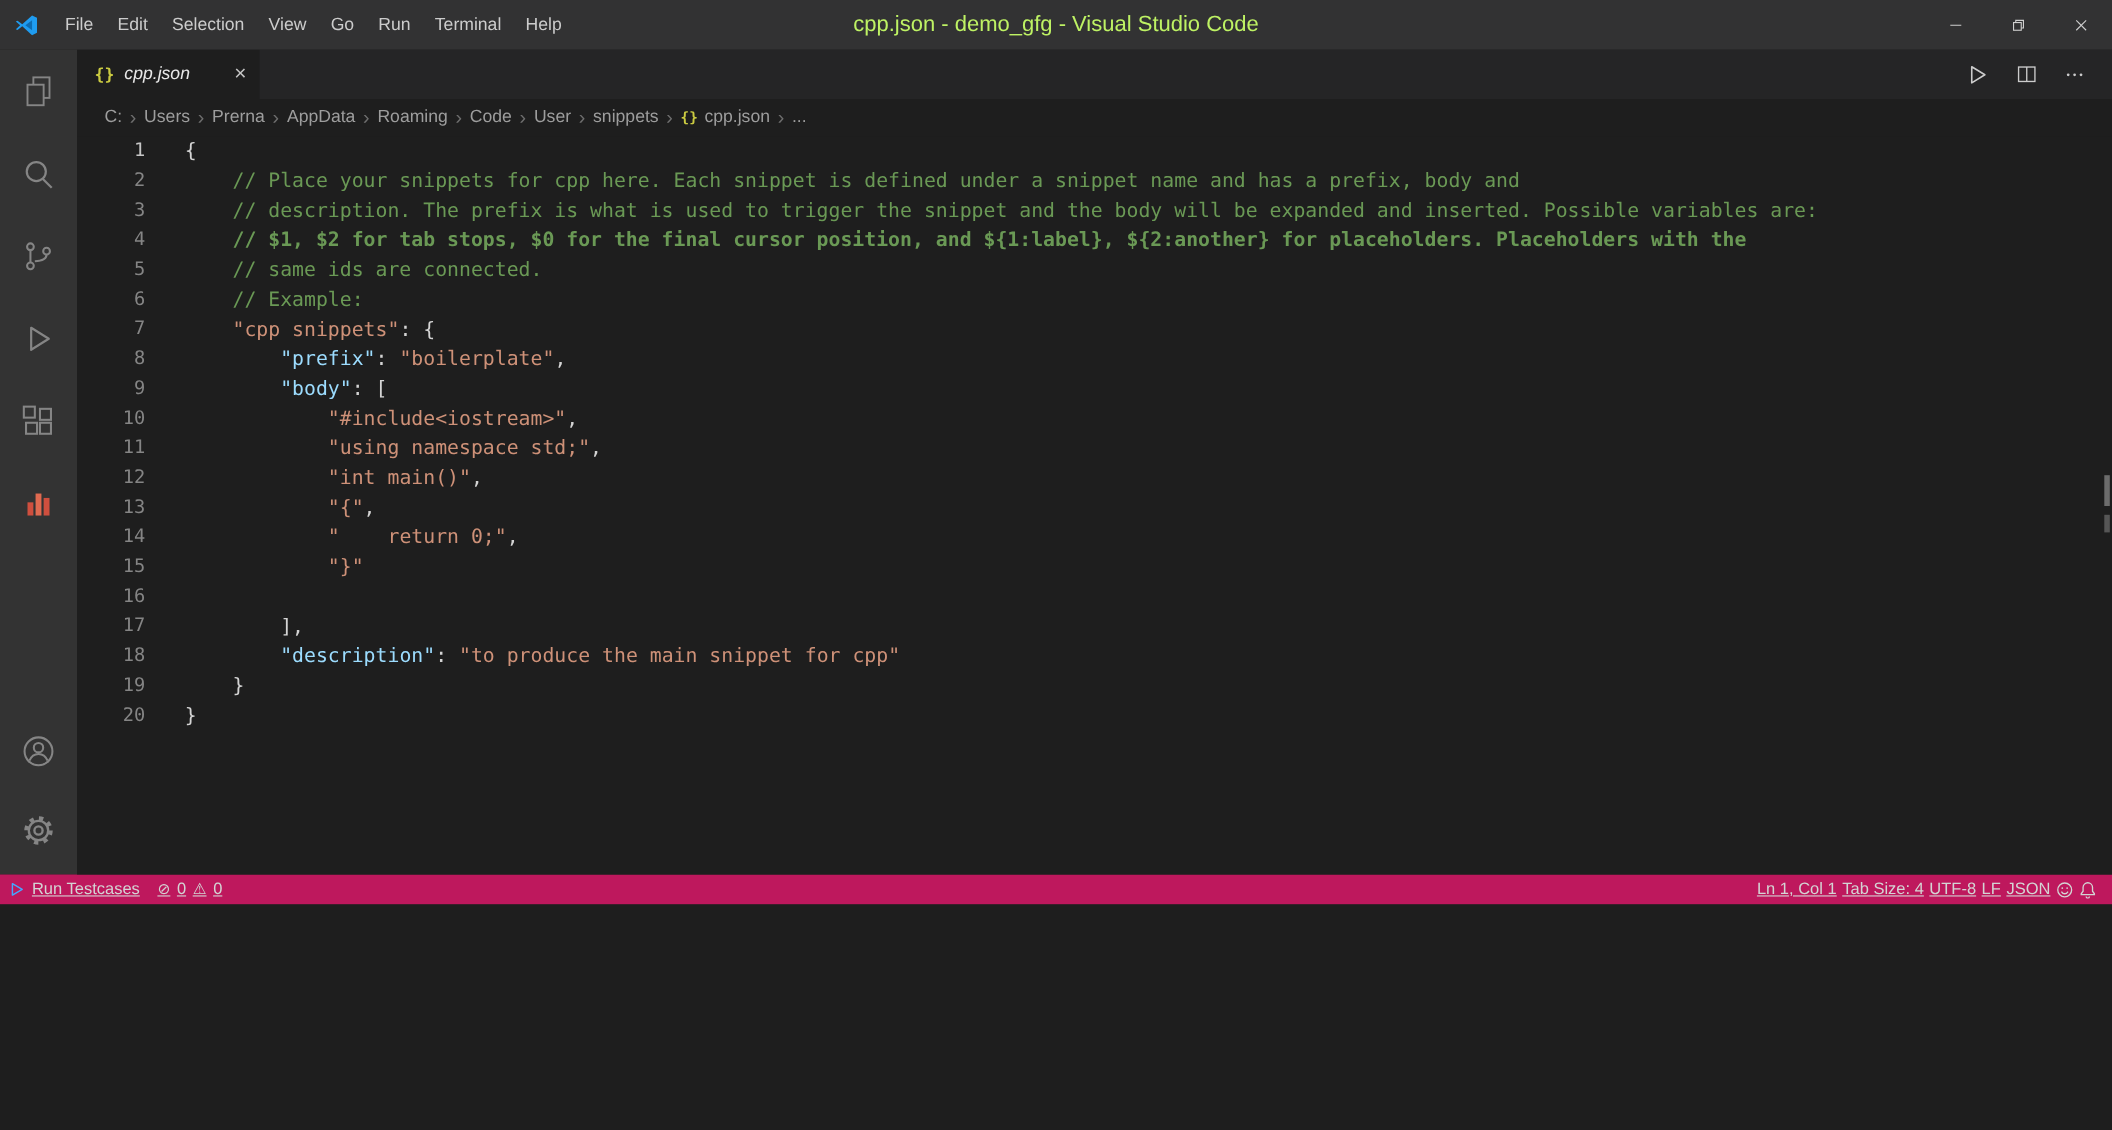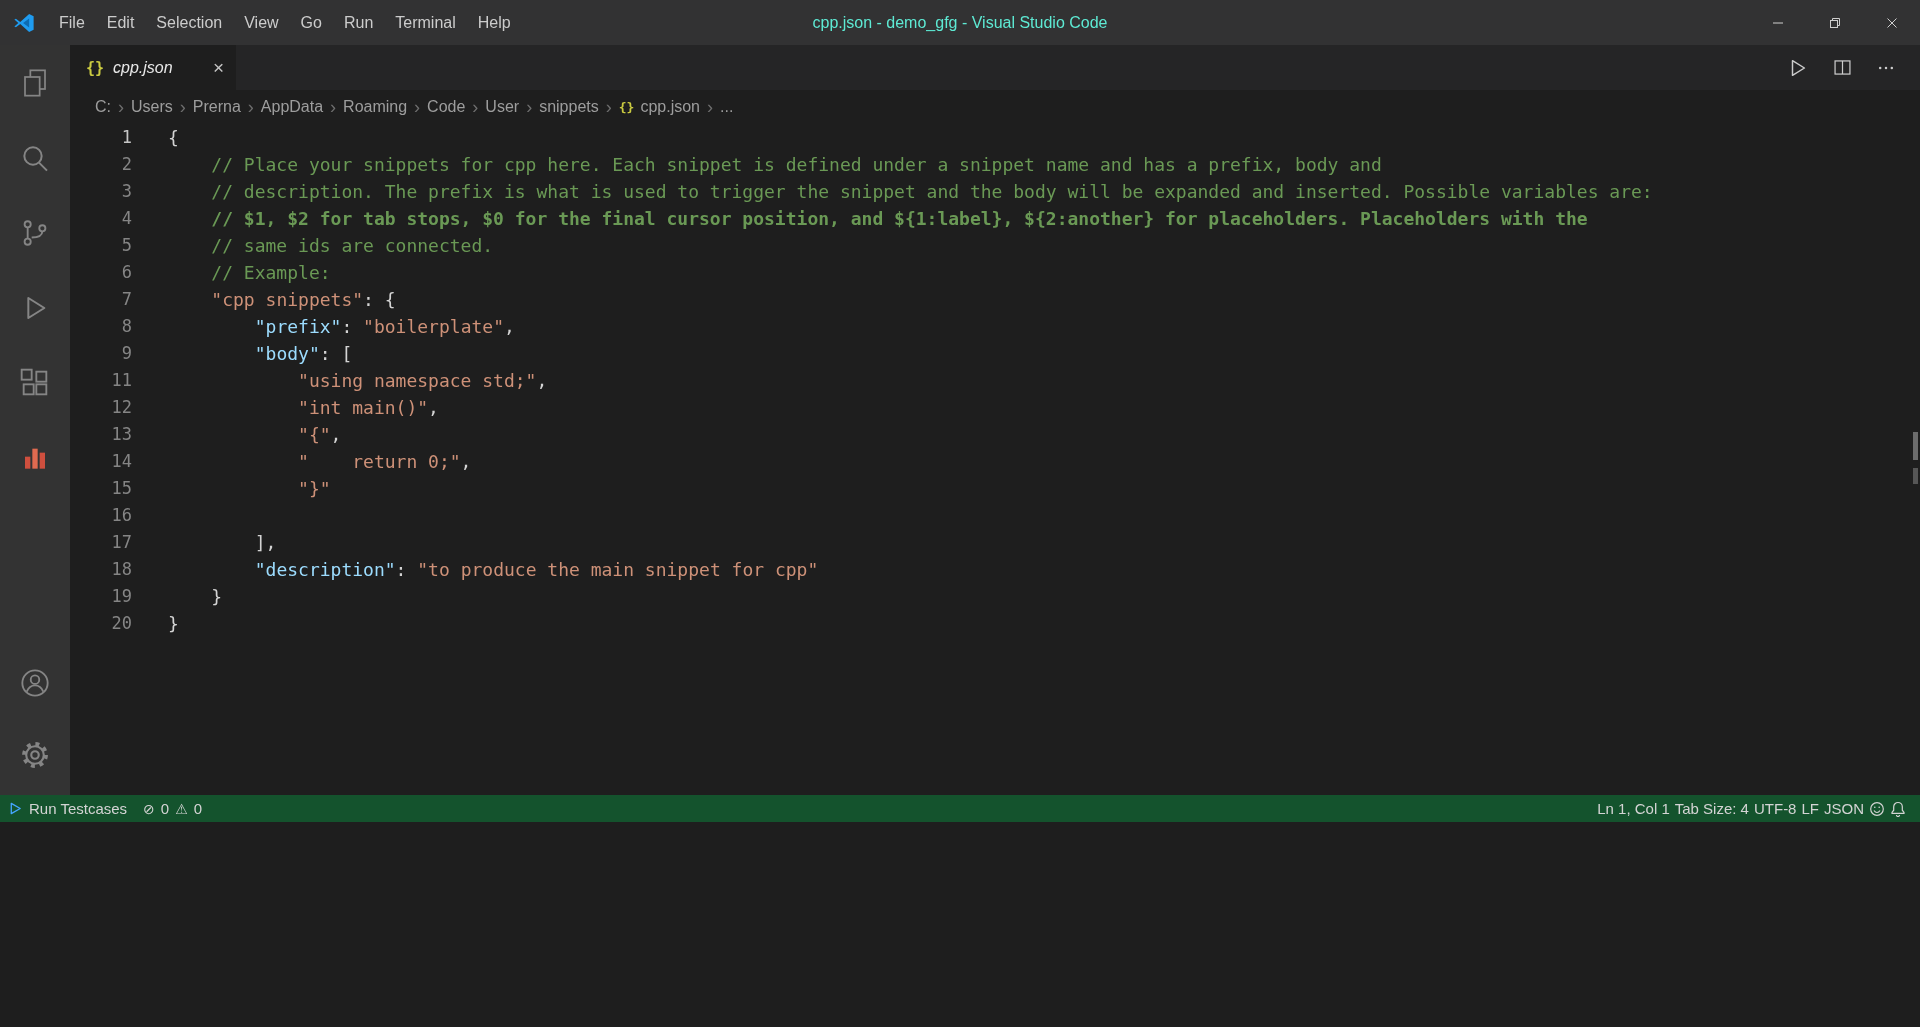--- a/index.html
+++ b/index.html
@@ -6,21 +6,21 @@
   html,body { width:1920px; height:1027px; overflow:hidden; background:#1e1e1e;
               font-family:"Liberation Sans", sans-serif; }
   .window { width:1920px; height:822px; display:flex; flex-direction:column; }
 
   
   .titlebar { height:45px; background:#323233; display:flex; align-items:center;
               position:relative; flex-shrink:0; color:#cccccc; }
   .logo { width:48px; display:flex; align-items:center; justify-content:center; }
   .menus { display:flex; align-items:center; height:100%; }
   .menu-item { padding:0 11px; font-size:16px; line-height:45px; color:#cccccc; cursor:default; }
-  .win-title { position:absolute; left:50%; transform:translateX(-50%); font-size:16px; color:#5eead4; white-space:nowrap; }
+  .win-title { position:absolute; left:50%; transform:translateX(-50%); font-size:20px; color:#bef264; white-space:nowrap; }
   .win-controls { margin-left:auto; display:flex; height:100%; }
   .win-btn { width:57px; height:100%; display:flex; align-items:center; justify-content:center; }
 
   
   .main { flex:1; display:flex; min-height:0; }
 
   
   .activitybar { width:70px; background:#333333; display:flex; flex-direction:column; align-items:center; flex-shrink:0; }
   .ab-icon { width:70px; height:75px; display:flex; align-items:center; justify-content:center; }
   .ab-bottom { margin-top:auto; margin-bottom:4px; }
@@ -49,22 +49,22 @@
   .code-line { display:flex; height:27px; line-height:27px; }
   .ln { width:62px; text-align:right; color:#858585; flex-shrink:0; font-size:17px; }
   .ln.active { color:#c6c6c6; }
   .code { padding-left:36px; white-space:pre; }
 
   .scrollbar { position:absolute; top:0; right:0; width:14px; height:100%; }
   .scroll-thumb { position:absolute; right:2px; top:308px; width:5px; height:28px; background:rgba(255,255,255,0.35); }
   .scroll-thumb2 { position:absolute; right:2px; top:344px; width:5px; height:16px; background:rgba(255,255,255,0.25); }
 
   
-  .statusbar { height:27px; background:#14532d; display:flex; align-items:center;
-               padding:0 14px 0 8px; color:#d4d4d4; font-size:15px; flex-shrink:0; }
+  .statusbar { height:27px; background:#be185d; display:flex; align-items:center;
+               padding:0 14px 0 8px; color:#d4d4d4; font-size:15px; flex-shrink:0;text-decoration:underline; }
   .sb-item { display:flex; align-items:center; gap:6px; margin-right:16px; white-space:nowrap; }
   .sb-glyph { font-family:"DejaVu Sans", sans-serif; font-size:14px; }
   .sb-right { margin-left:auto; display:flex; align-items:center; gap:5px; }
   .sb-right .sb-item { margin-right:0; }
 
   svg { display:block; }
 </style>
 </head>
 <body>
 
@@ -275,20 +275,24 @@
             </div>
             <div class="code-line">
               <span class="ln">8</span>
               <span class="code"><span style="color: rgb(212, 212, 212);">        </span><span style="color: rgb(156, 220, 254);">"prefix"</span><span style="color: rgb(212, 212, 212);">: </span><span style="color: rgb(206, 145, 120);">"boilerplate"</span><span style="color: rgb(212, 212, 212);">,</span></span>
             </div>
             <div class="code-line">
               <span class="ln">9</span>
               <span class="code"><span style="color: rgb(212, 212, 212);">        </span><span style="color: rgb(156, 220, 254);">"body"</span><span style="color: rgb(212, 212, 212);">: [</span></span>
             </div>
             <div class="code-line">
+              <span class="ln">10</span>
+              <span class="code"><span style="color: rgb(212, 212, 212);">            </span><span style="color: rgb(206, 145, 120);">"#include&lt;iostream&gt;"</span><span style="color: rgb(212, 212, 212);">,</span></span>
+            </div>
+            <div class="code-line">
               <span class="ln">11</span>
               <span class="code"><span style="color: rgb(212, 212, 212);">            </span><span style="color: rgb(206, 145, 120);">"using namespace std;"</span><span style="color: rgb(212, 212, 212);">,</span></span>
             </div>
             <div class="code-line">
               <span class="ln">12</span>
               <span class="code"><span style="color: rgb(212, 212, 212);">            </span><span style="color: rgb(206, 145, 120);">"int main()"</span><span style="color: rgb(212, 212, 212);">,</span></span>
             </div>
             <div class="code-line">
               <span class="ln">13</span>
               <span class="code"><span style="color: rgb(212, 212, 212);">            </span><span style="color: rgb(206, 145, 120);">"{"</span><span style="color: rgb(212, 212, 212);">,</span></span>

